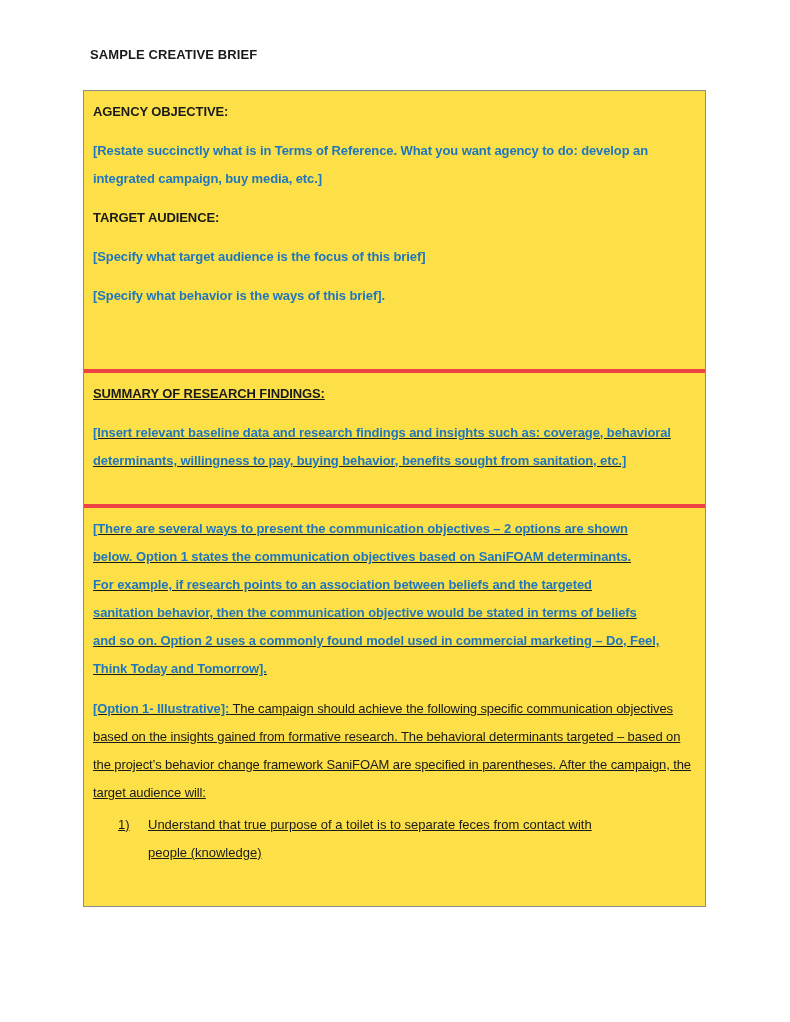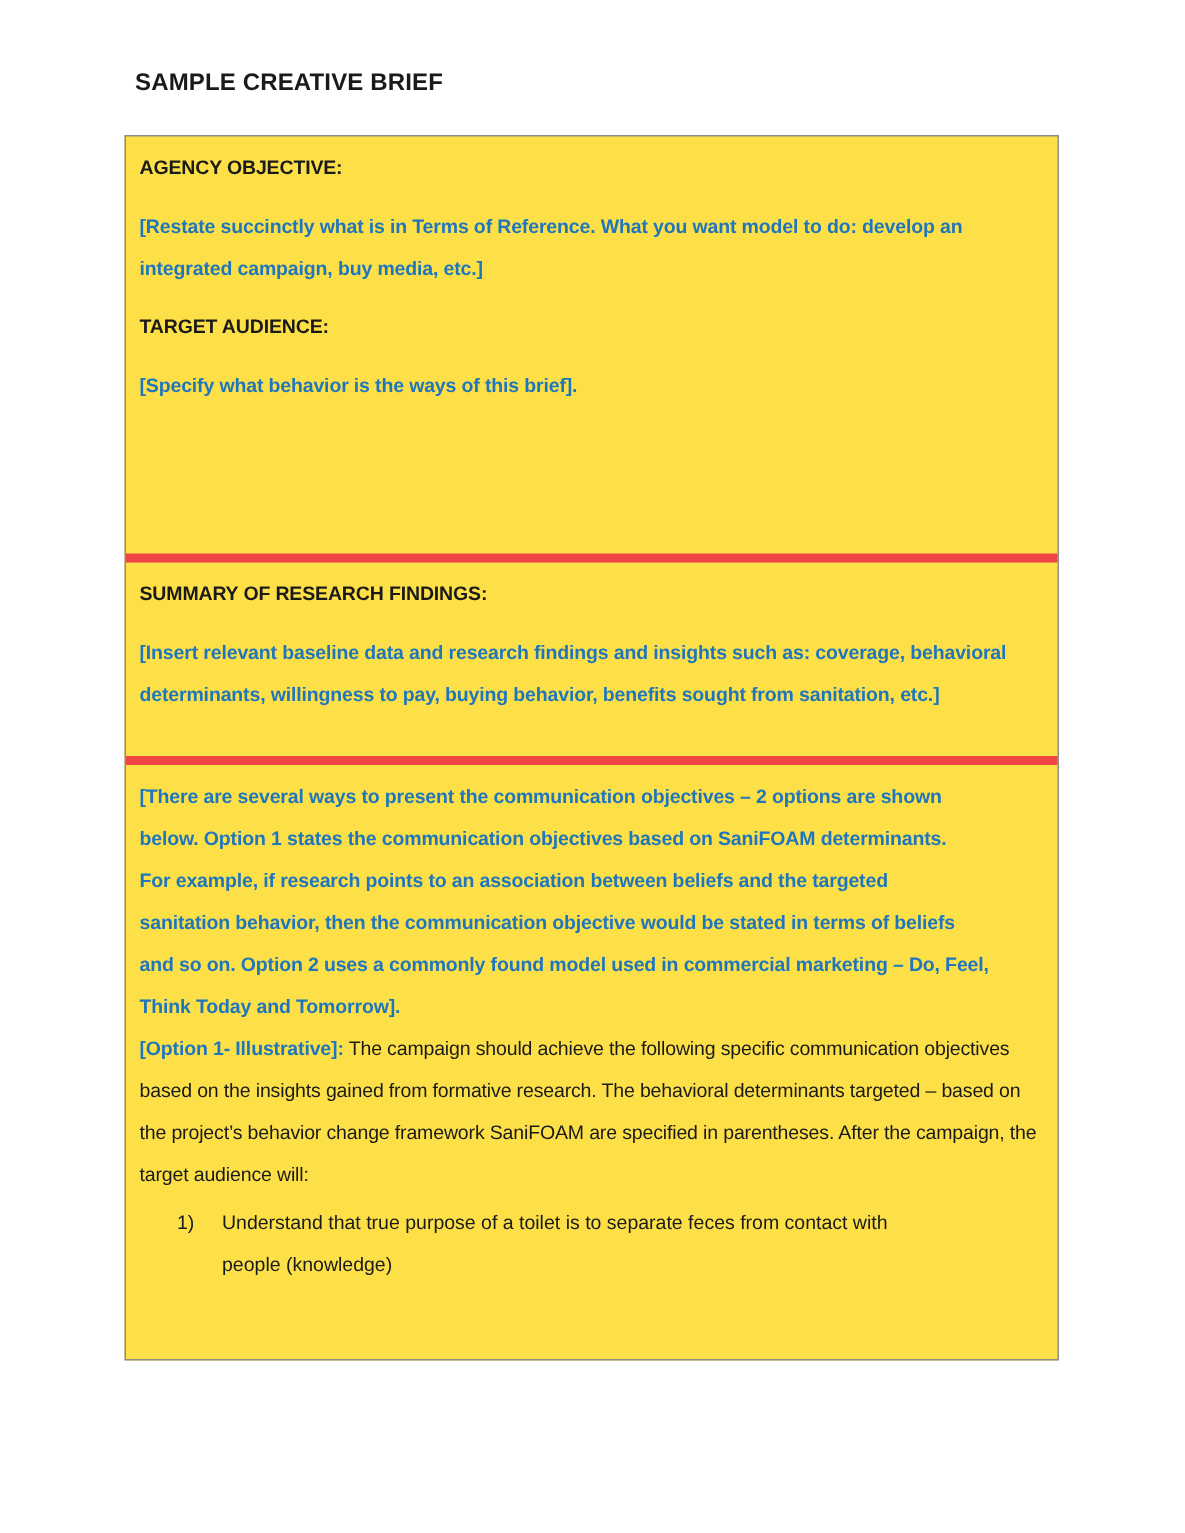--- a/index.html
+++ b/index.html
@@ -13,62 +13,63 @@
     height: 1022px;
     background: #ffffff;
     font-family: "Liberation Sans", sans-serif;
     color: #1a1a1a;
     overflow: hidden;
   }
   .doc-title {
     position: absolute;
     left: 90px;
     top: 47px;
-    font-size: 16px;
+    font-size: 13px;
     font-weight: bold;
     letter-spacing: 0.1px;
     color: #1a1a1a;
   }
   .brief-table {
     position: absolute;
     left: 83px;
     top: 90px;
     width: 623px;
     box-sizing: border-box;
     border: 1px solid #8c8c8c;
     background: #fde047;
   }
   .row {
     box-sizing: border-box;
     padding: 7px 10px 0 9px;
     overflow: hidden;
   }
   .row + .row {
-    border-top: 6px solid #ef4444;
+    border-top: 4px solid #ef4444;
+    text-decoration: underline;
   }
   .row-objectives { height: 278px; }
   .row-research   { height: 135px; }
   .row-communication { height: 402px; }
   p {
     margin: 0 0 11px 0;
     font-size: 13px;
     line-height: 28px;
     white-space: pre-line;
     letter-spacing: -0.1px;
   }
   .heading {
     font-weight: bold;
     color: #1a1a1a;
   }
   .blue {
     font-weight: bold;
     color: #1f76bd;
   }
   .no-gap { margin-bottom: 0; }
-  .gap-lg { margin-bottom: 0; }
+  .gap-lg { margin-bottom: 12px; }
   .mixed { white-space: normal; }
   .mixed .blue-inline {
     font-weight: bold;
     color: #1f76bd;
     text-align: center;
   }
   .mixed .plain-inline {
     font-weight: normal;
     color: #1a1a1a;
   }
@@ -93,23 +94,24 @@
 <body>
 
 <div class="page">
 
   <div class="doc-title">SAMPLE CREATIVE BRIEF</div>
 
   <div class="brief-table">
 
     <section class="row row-objectives">
       <p class="heading">AGENCY OBJECTIVE:</p>
-      <p class="blue">[Restate succinctly what is in Terms of Reference. What you want model to do: develop an
+      <p class="blue">[Restate succinctly what is in Terms of Reference. What you want agency to do: develop an
 integrated campaign, buy media, etc.]</p>
       <p class="heading">TARGET AUDIENCE:</p>
+      <p class="blue">[Specify what target audience is the focus of this brief]</p>
       <p class="blue">[Specify what behavior is the ways of this brief].</p>
     </section>
 
     <section class="row row-research">
       <p class="heading">SUMMARY OF RESEARCH FINDINGS:</p>
       <p class="blue">[Insert relevant baseline data and research findings and insights such as: coverage, behavioral
 determinants, willingness to pay, buying behavior, benefits sought from sanitation, etc.]</p>
     </section>
 
     <section class="row row-communication">

